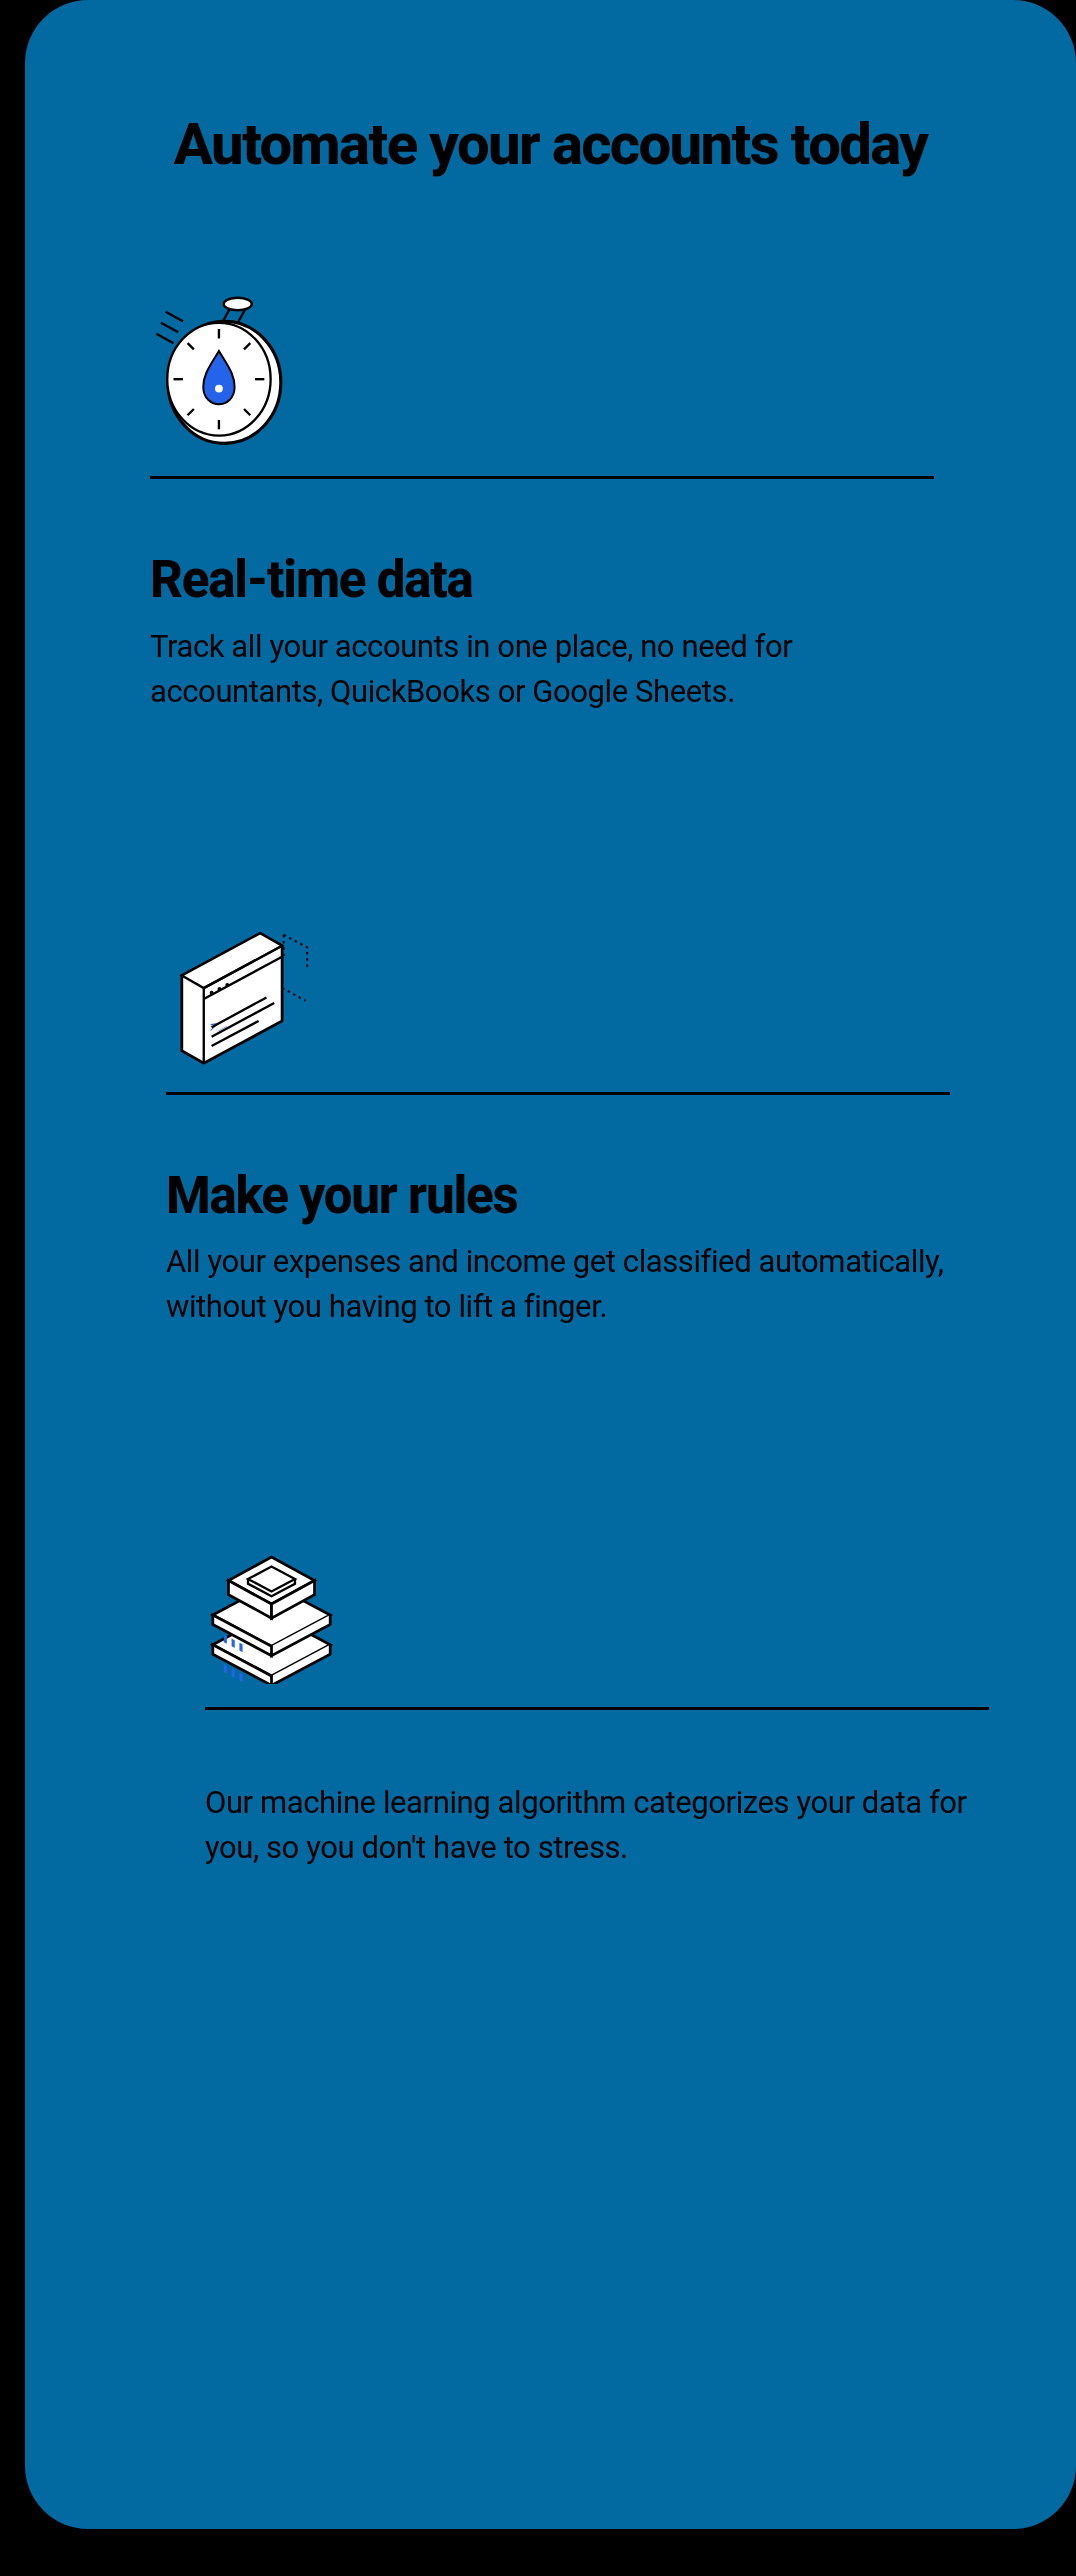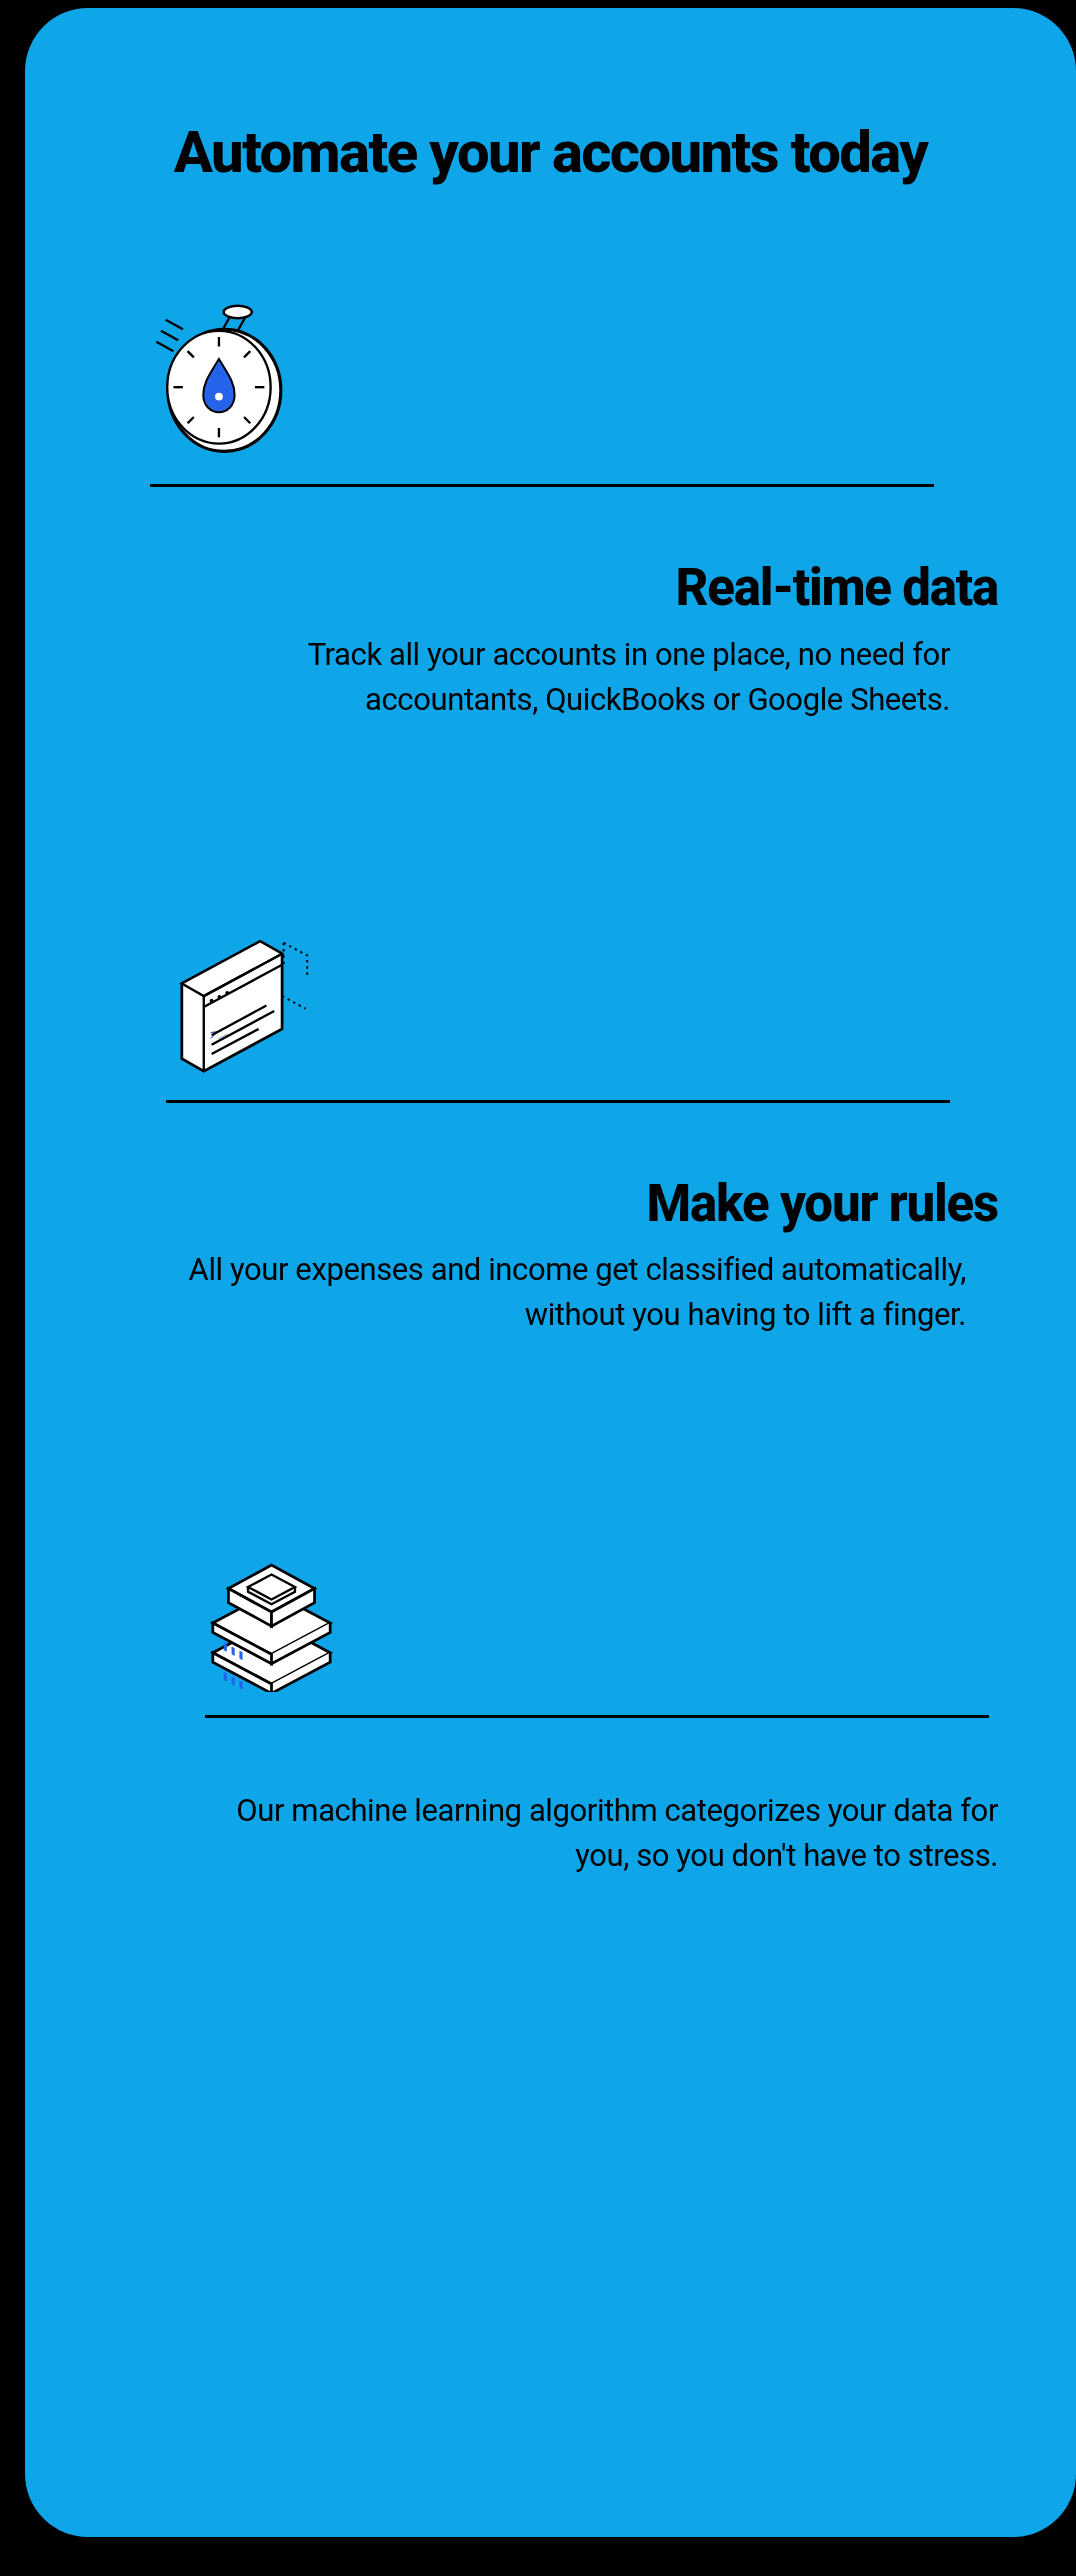--- a/index.html
+++ b/index.html
@@ -14,40 +14,39 @@
     position: absolute;
     top: 47px;
     left: 0;
     width: 1051px;
     height: 2529px;
     background: #000;
     border-radius: 63px;
   }
   .card {
     position: absolute;
-    top: 8px;
+    top: 0;
     left: 25px;
     width: 1051px;
     height: 2529px;
-    background: #0ea5e9;
+    background: #0369a1;
     border-radius: 63px;
     padding: 110px 78px 78px 78px;
   }
   .main-title {
     font-size: 58px;
     font-weight: 800;
     text-align: center;
     letter-spacing: -1.6px;
     color: #000;
     margin-bottom: 141px;
   }
   .feature {
     margin-bottom: 220px;
     padding-left: 47px;
-    text-align: right;
   }
   .feature:nth-of-type(2) { padding-left: 63px; }
   .feature:nth-of-type(3) { padding-left: 102px; }
   .icon-wrap {
     height: 157px;
     display: flex;
     align-items: flex-end;
     padding-bottom: 23.5px;
   }
   .divider {

